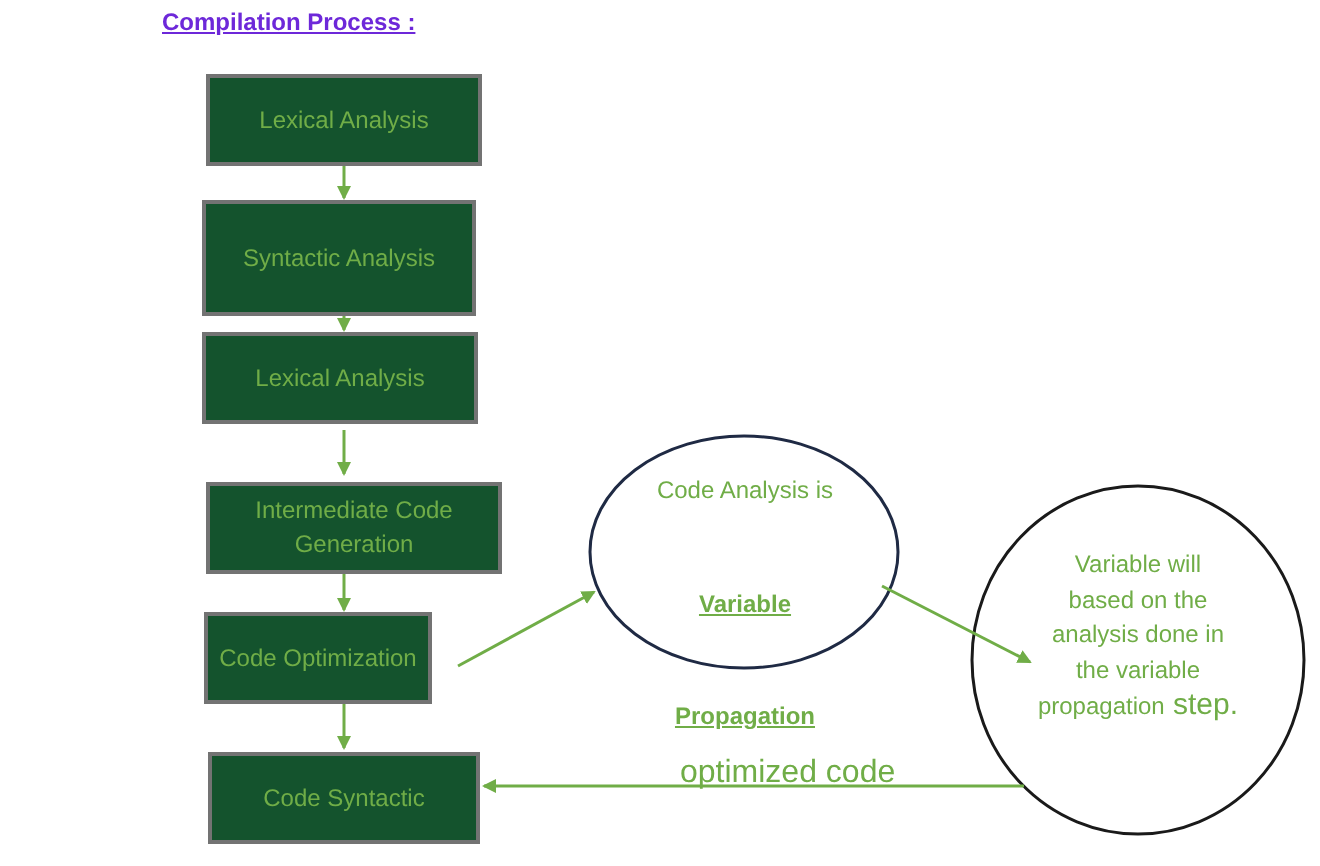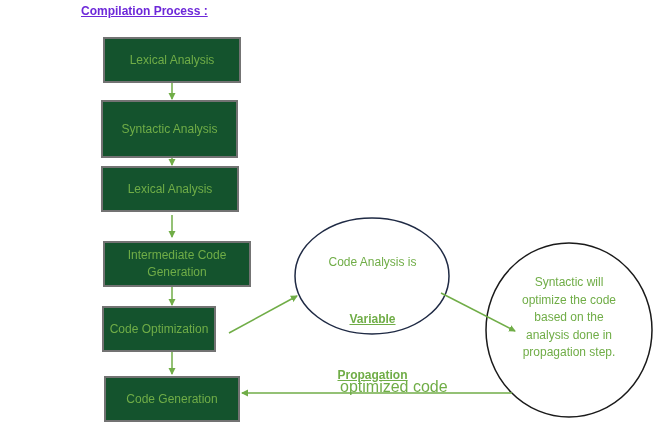--- a/index.html
+++ b/index.html
@@ -51,21 +51,21 @@
       font-size: 12px;
       line-height: 17.5px;
     }
     .bubble-text .bold-u {
       font-weight: bold;
       text-decoration: underline;
       display: block;
       margin-top: 39px;
     }
     .bubble-text span.line { display: block; }
-    .small { font-size: 12px; }
+    .small { font-size: 15px; }
     .edge-label {
       position: absolute;
       left: 340px;
       top: 378px;
       color: #70ad47;
       font-size: 16px;
       white-space: nowrap;
     }
   </style>
 </head>
@@ -107,30 +107,30 @@
   <span>Lexical Analysis</span>
 </div>
 <div class="stage" style="left:103px; top:241px; width:148px; height:46px; flex-direction:column;">
   <span>Intermediate Code</span>
   <span>Generation</span>
 </div>
 <div class="stage" style="left:102px; top:306px; width:114px; height:46px;">
   <span>Code Optimization</span>
 </div>
 <div class="stage" style="left:104px; top:376px; width:136px; height:46px;">
-  <span>Code Generation</span>
+  <span>Code Syntactic</span>
 </div>
 
-<div class="bubble-text" style="left:305px; top:254px; width:135px;">
+<div class="bubble-text" style="left:305px; top:237px; width:135px;">
   <span class="line">Code Analysis is</span>
   <span class="bold-u">Variable</span>
   <span class="bold-u">Propagation</span>
 </div>
 
 <div class="bubble-text" style="left:505px; top:274px; width:128px;">
-  <span class="line">Syntactic will</span>
-  <span class="line">optimize the code</span>
+  <span class="line">Variable will</span>
   <span class="line">based on the</span>
   <span class="line">analysis done in</span>
+  <span class="line">the variable</span>
   <span class="line"><span>propagation</span><span class="small"> step.</span></span>
 </div>
 
 <div class="edge-label">optimized code</div>
 
 </body></html>

